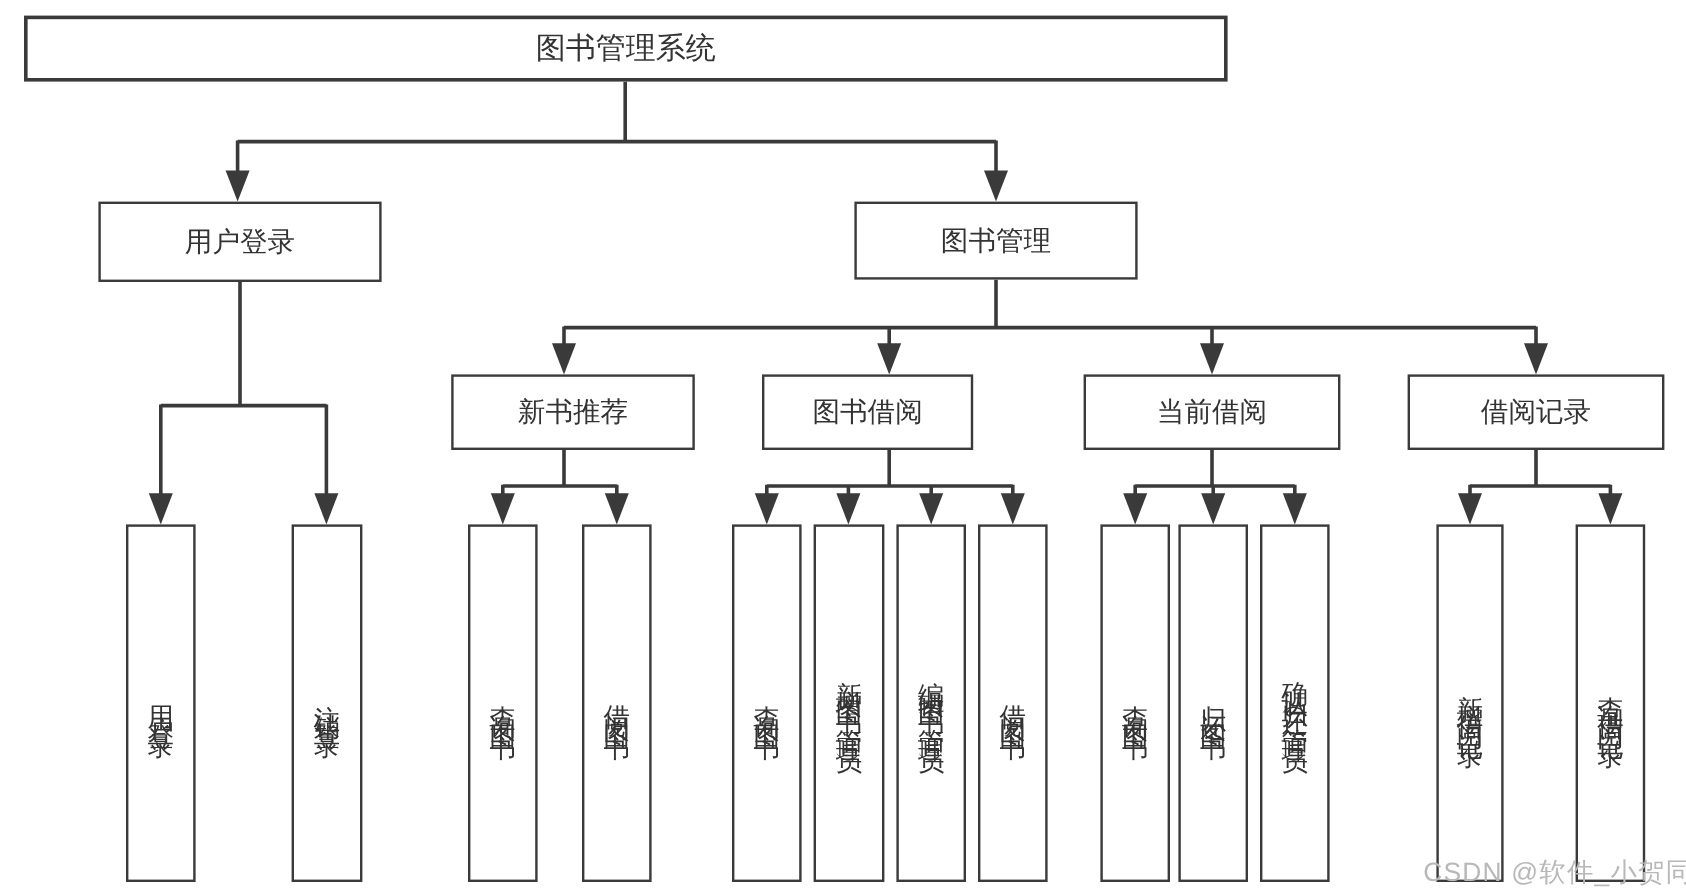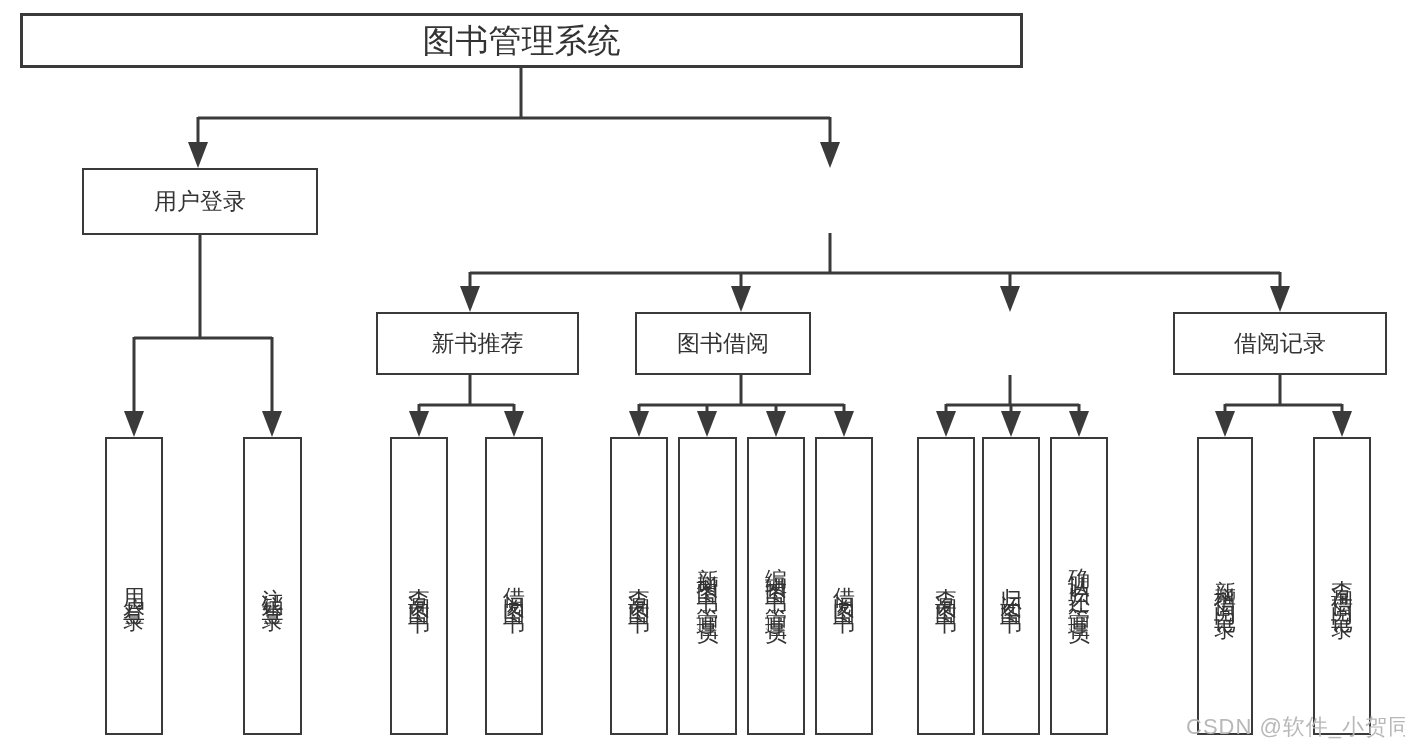--- a/index.html
+++ b/index.html
@@ -81,30 +81,36 @@
       <polygon points="936,411 956,411 946,437" class="ahead"></polygon>
       <polygon points="1001,411 1021,411 1011,437" class="ahead"></polygon>
       <polygon points="1069,411 1089,411 1079,437" class="ahead"></polygon>
       <path d="M 1280 375 V 405 M 1225 405 H 1342 M 1225 404 V 419 M 1342 404 V 419" class="cline"></path>
       <polygon points="1215,411 1235,411 1225,437" class="ahead"></polygon>
       <polygon points="1332,411 1352,411 1342,437" class="ahead"></polygon>
     </svg>
 
   <div id="watermark">CSDN @软件_小贺同学</div>
 <div class="node h root" style="left: 20px; top: 13px; width: 1003px; height: 55px;">
-      <span class="label" style="font-size: 33px; text-align: right;">图书管理系统</span>
+      <span class="label" style="font-size: 25px; text-align: right;">图书管理系统</span>
     </div>
     <div class="node h" style="left: 82px; top: 168px; width: 236px; height: 67px;">
       <span class="label" style="font-size: 23px;">用户登录</span>
+    </div>
+    <div class="node h" style="left: 712px; top: 168px; width: 236px; height: 65px;">
+      <span class="label" style="font-size: 23px;">图书管理</span>
     </div>
     <div class="node h" style="left: 376px; top: 312px; width: 203px; height: 63px;">
       <span class="label" style="font-size: 23px;">新书推荐</span>
     </div>
     <div class="node h" style="left: 635px; top: 312px; width: 176px; height: 63px;">
       <span class="label" style="font-size: 23px;">图书借阅</span>
+    </div>
+    <div class="node h" style="left: 903px; top: 312px; width: 214px; height: 63px;">
+      <span class="label" style="font-size: 23px;">当前借阅</span>
     </div>
     <div class="node h" style="left: 1173px; top: 312px; width: 214px; height: 63px;">
       <span class="label" style="font-size: 23px;">借阅记录</span>
     </div>
     <div class="node v" style="left: 105px; top: 437px; width: 58px; height: 298px;">
       <span class="label" style="font-size: 22px;">用户登录</span>
     </div>
     <div class="node v" style="left: 243px; top: 437px; width: 59px; height: 298px;">
       <span class="label" style="font-size: 22px;">注销登录</span>
     </div>

